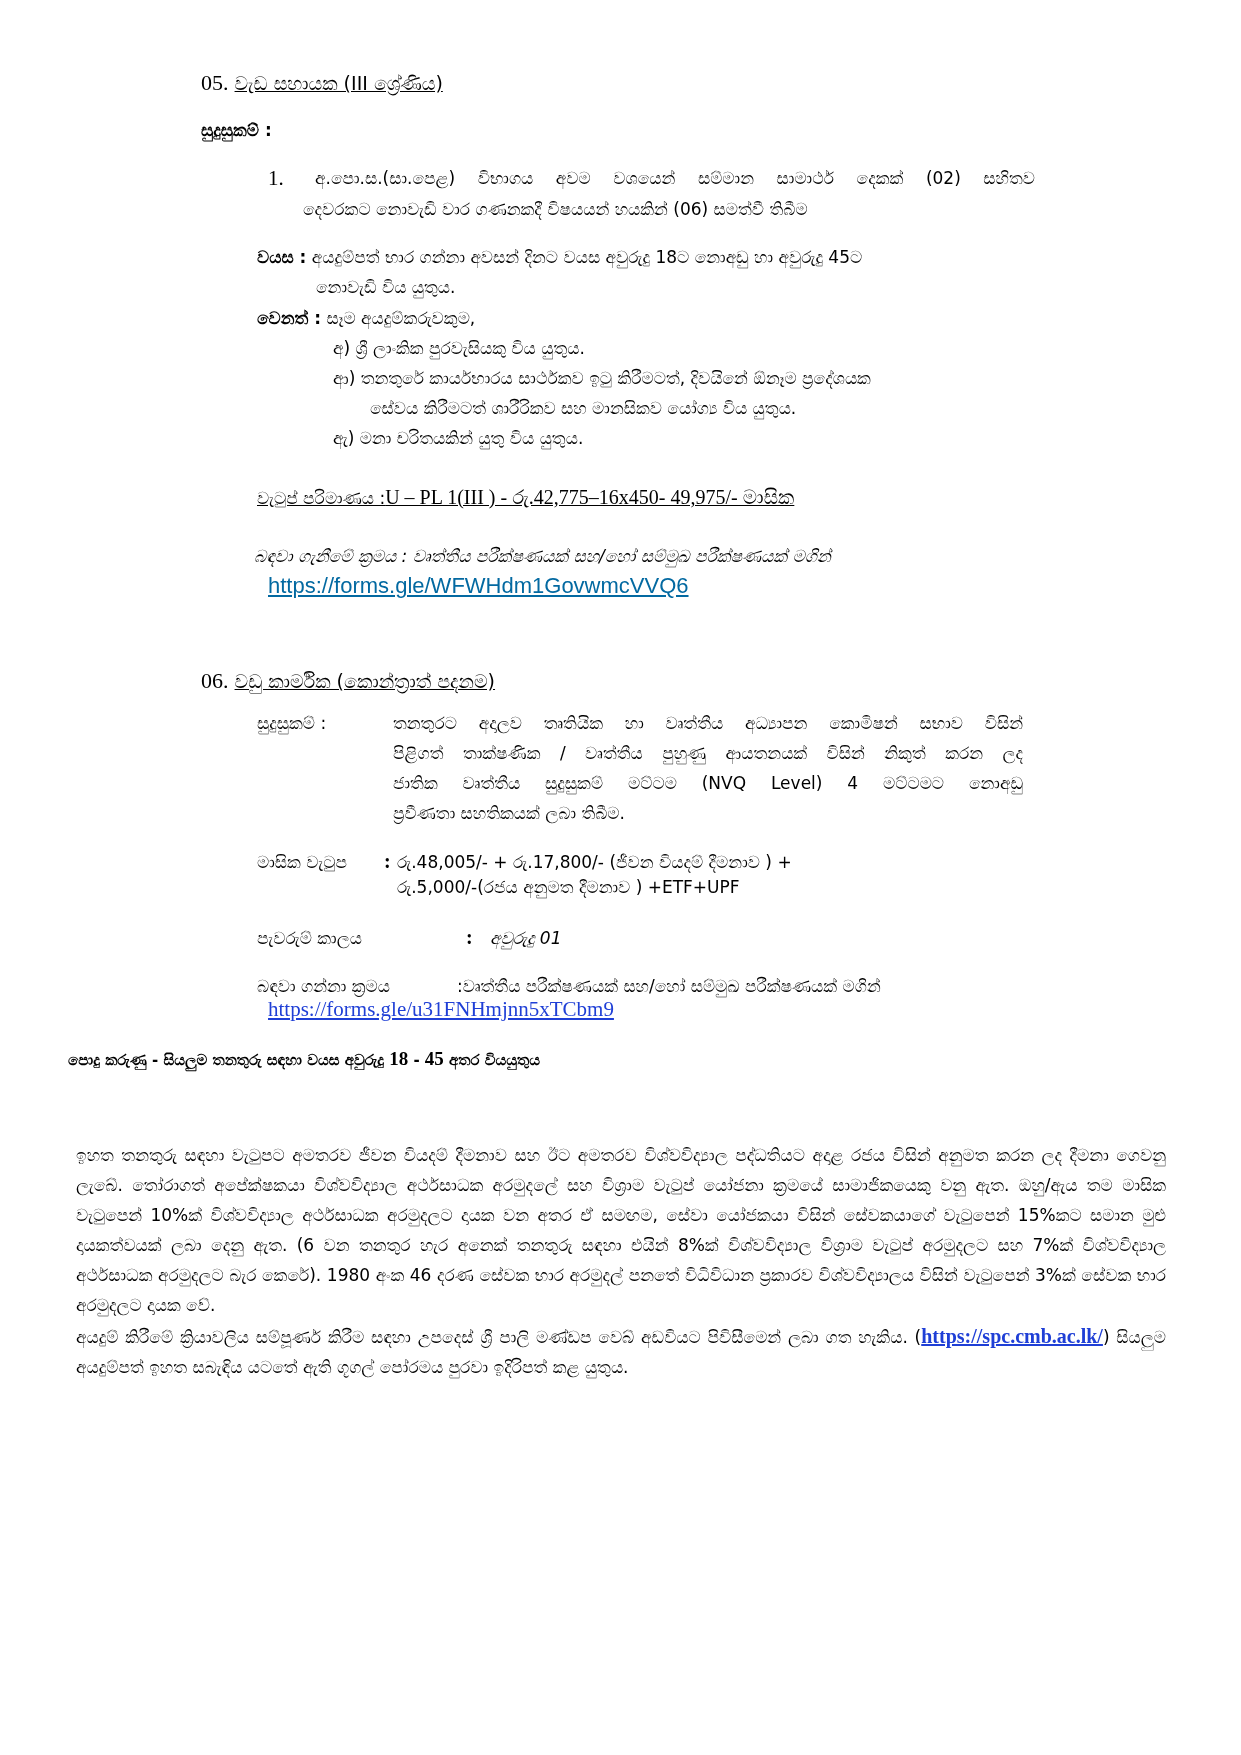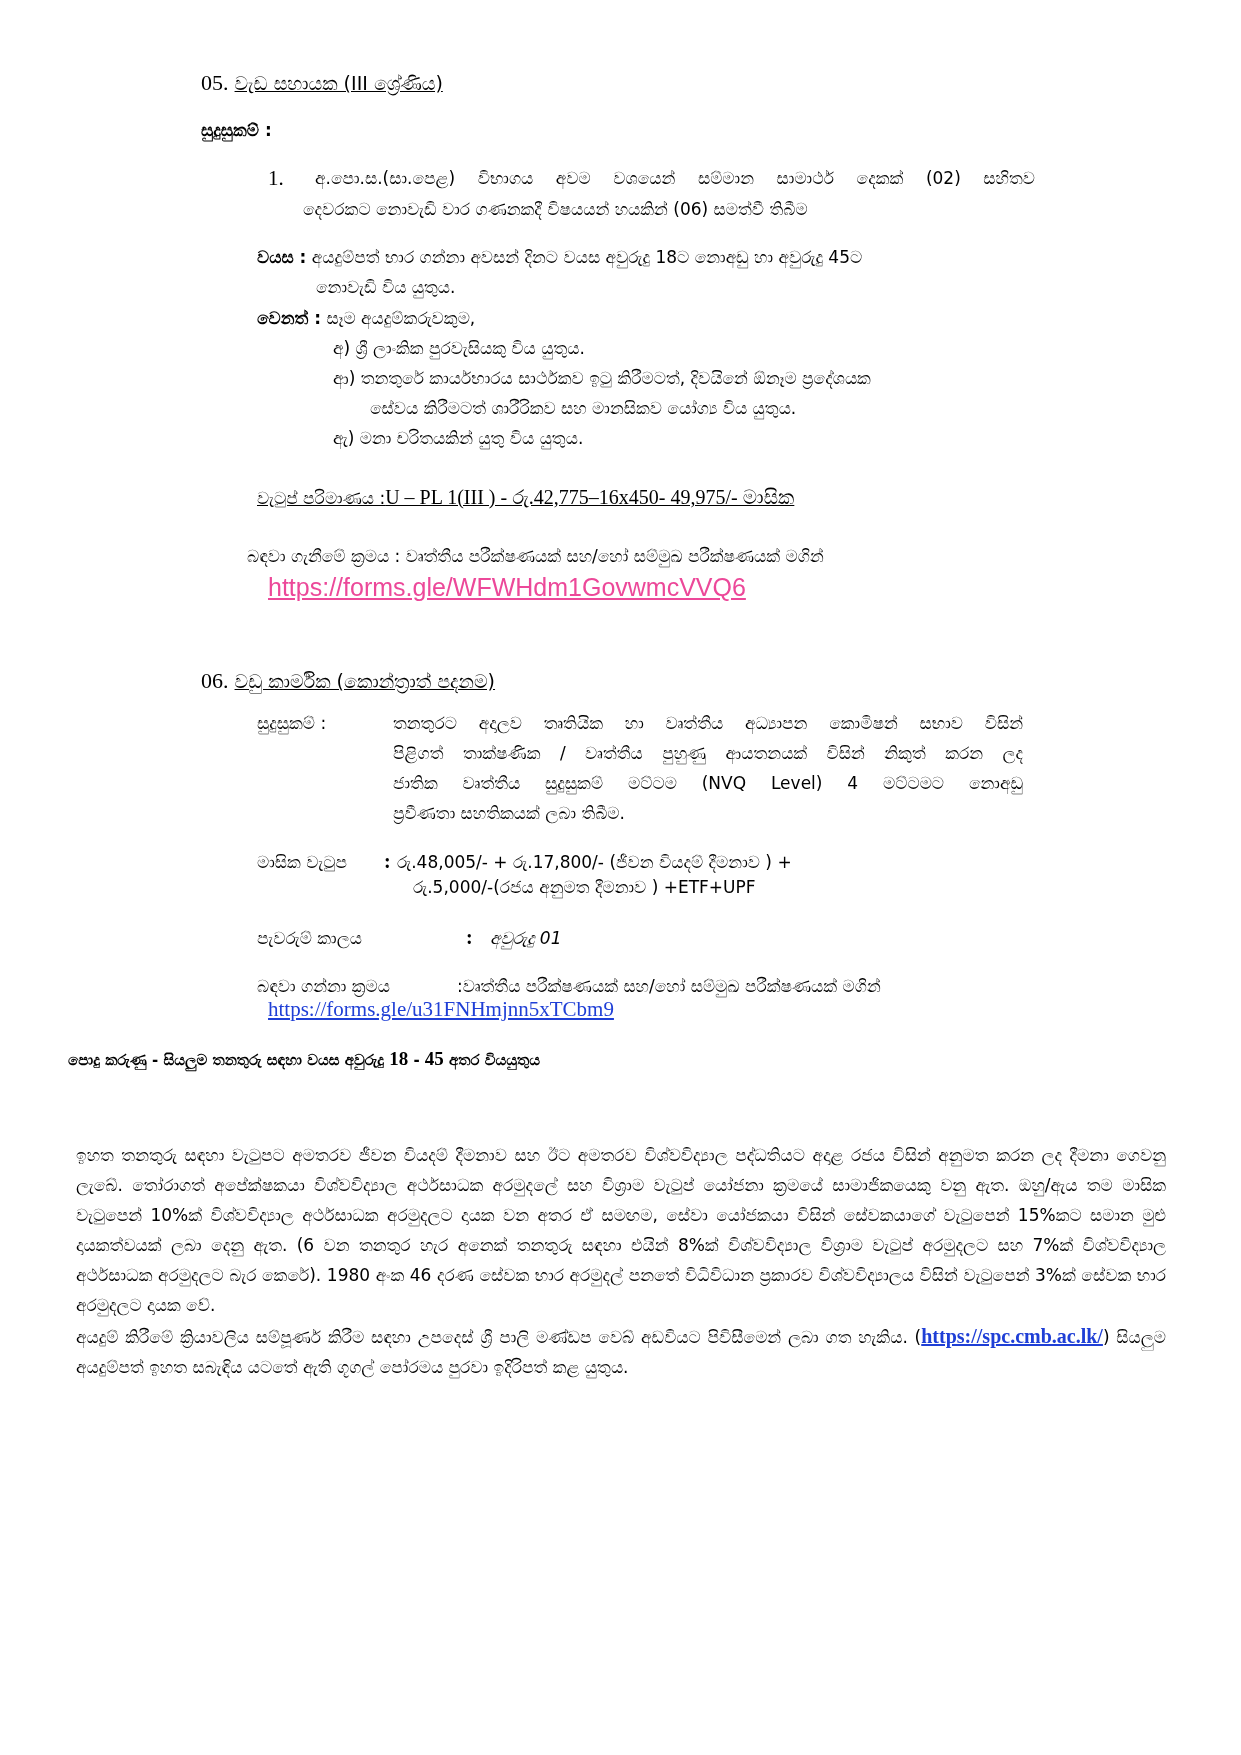--- a/index.html
+++ b/index.html
@@ -7,21 +7,21 @@
     width: 1241px; height: 1755px; position: relative; overflow: hidden;
     font-family: "DejaVu Sans", "Liberation Serif", sans-serif;
     color: #000;
   }
   .abs { position: absolute; white-space: nowrap; }
   .serif { font-family: "Liberation Serif", "DejaVu Serif", serif; }
   .si { font-size: 17px; }
   .heading { font-size: 19px; }
   .heading .num { font-family: "Liberation Serif", serif; font-size: 22px; }
   .heading .title { text-decoration: underline; }
-  .link-calibri { color: #ec4899; text-decoration: underline; font-family: "Liberation Sans", sans-serif; font-size: 25px; }
+  .link-calibri { color: #0369a1; text-decoration: underline; font-family: "Liberation Sans", sans-serif; font-size: 22px; }
   .link-times { color: #1f3fd6; text-decoration: underline; font-family: "Liberation Serif", serif; font-size: 21px; }
   .link-bold { color: #1f3fd6; text-decoration: underline; font-family: "Liberation Serif", serif; font-weight: bold; font-size: 20px; }
   .justify { white-space: normal; text-align: justify; text-align-last: justify; }
   .bold { font-weight: bold; }
   .para { position: absolute; left: 76px; width: 1090px; font-size: 17px; line-height: 30px; text-align: justify; margin-top: 44px; }
 </style>
 </head>
 <body>
 
 <div class="abs heading" style="left:201px; top:70px;">
@@ -47,41 +47,41 @@
 </div>
 <div class="abs si" style="left:333px; top:338px;">අ) ශ්‍රී ලාංකික පුරවැසියකු විය යුතුය.</div>
 <div class="abs si" style="left:333px; top:368px;">ආ) තනතුරේ කාර්යභාරය සාර්ථකව ඉටු කිරීමටත්, දිවයිනේ ඕනෑම ප්‍රදේශයක</div>
 <div class="abs si" style="left:370px; top:398px;">සේවය කිරීමටත් ශාරීරිකව සහ මානසිකව යෝග්‍ය විය යුතුය.</div>
 <div class="abs si" style="left:333px; top:428px;">ඇ) මනා චරිතයකින් යුතු විය යුතුය.</div>
 
 <div class="abs si" style="left:257px; top:486px;text-decoration:underline;">
   <span>වැටුප් පරිමාණය :</span><span class="serif" style="font-size:20px;">U – PL 1(III ) -  රු.42,775–16x450- 49,975/- මාසික</span>
 </div>
 
-<div class="abs si" style="left:247px; top:546px;">
+<div class="abs si" style="left:254px; top:546px;font-style:italic;">
   <span>බඳවා ගැනීමේ ක්‍රමය :</span>
   <span>වෘත්තීය පරීක්ෂණයක් සහ/හෝ  සම්මුඛ පරීක්ෂණයක් මගින්</span>
 </div>
 <div class="abs link-calibri" style="left:268px; top:573px;">https://forms.gle/WFWHdm1GovwmcVVQ6</div>
 
 <div class="abs heading" style="left:201px; top:668px;">
   <span class="num">06.</span>
   <span class="title">වඩු කාර්මික  (කොන්ත්‍රාත් පදනම)</span>
 </div>
 
 <div class="abs si" style="left:257px; top:713px;">සුදුසුකම් :</div>
 <div class="abs si justify" style="left:393px; top:713px; width:630px;">තනතුරට අදාලව තෘතියික හා වෘත්තීය අධ්‍යාපන කොමිෂන් සභාව විසින්</div>
 <div class="abs si justify" style="left:393px; top:743px; width:630px;">පිළිගත් තාක්ෂණික /  වෘත්තීය පුහුණු ආයතනයක් විසින් නිකුත් කරන ලද</div>
 <div class="abs si justify" style="left:393px; top:773px; width:630px;">ජාතික වෘත්තීය සුදුසුකම් මට්ටම (NVQ Level)  4 මට්ටමට නොඅඩු</div>
 <div class="abs si" style="left:393px; top:803px;">ප්‍රවීණතා සහතිකයක් ලබා තිබීම.</div>
 
 <div class="abs si" style="left:257px; top:852px;">මාසික වැටුප</div>
 <div class="abs serif bold" style="left:384px; top:850px; font-size:20px;">:</div>
 <div class="abs si" style="left:397px; top:852px;">රු.48,005/- + රු.17,800/- (ජීවන වියදම් දීමනාව ) +</div>
-<div class="abs si" style="left:397px; top:877px;margin-left:16px;">රු.5,000/-(රජය අනුමත දීමනාව )  +ETF+UPF</div>
+<div class="abs si" style="left:397px; top:877px;">රු.5,000/-(රජය අනුමත දීමනාව )  +ETF+UPF</div>
 
 <div class="abs si" style="left:257px; top:928px;">පැවරුම් කාලය</div>
 <div class="abs serif bold" style="left:466px; top:926px; font-size:20px;">:</div>
 <div class="abs si" style="left:490px; top:928px;font-style:italic;">අවුරුදු 01</div>
 
 <div class="abs si" style="left:257px; top:976px;">බඳවා ගන්නා ක්‍රමය</div>
 <div class="abs si" style="left:457px; top:976px;">:වෘත්තීය පරීක්ෂණයක් සහ/හෝ  සම්මුඛ පරීක්ෂණයක් මගින්</div>
 <div class="abs link-times" style="left:268px; top:997px;">https://forms.gle/u31FNHmjnn5xTCbm9</div>
 
 <div class="abs bold" style="left:68px; top:1048px; font-size:15px;">

